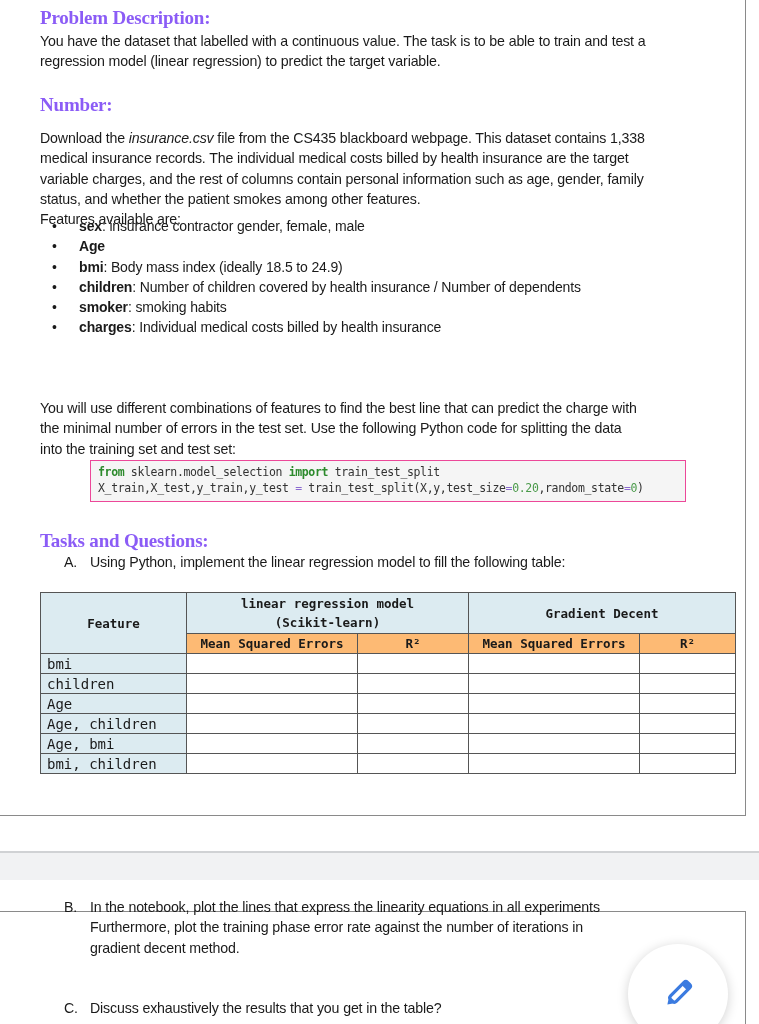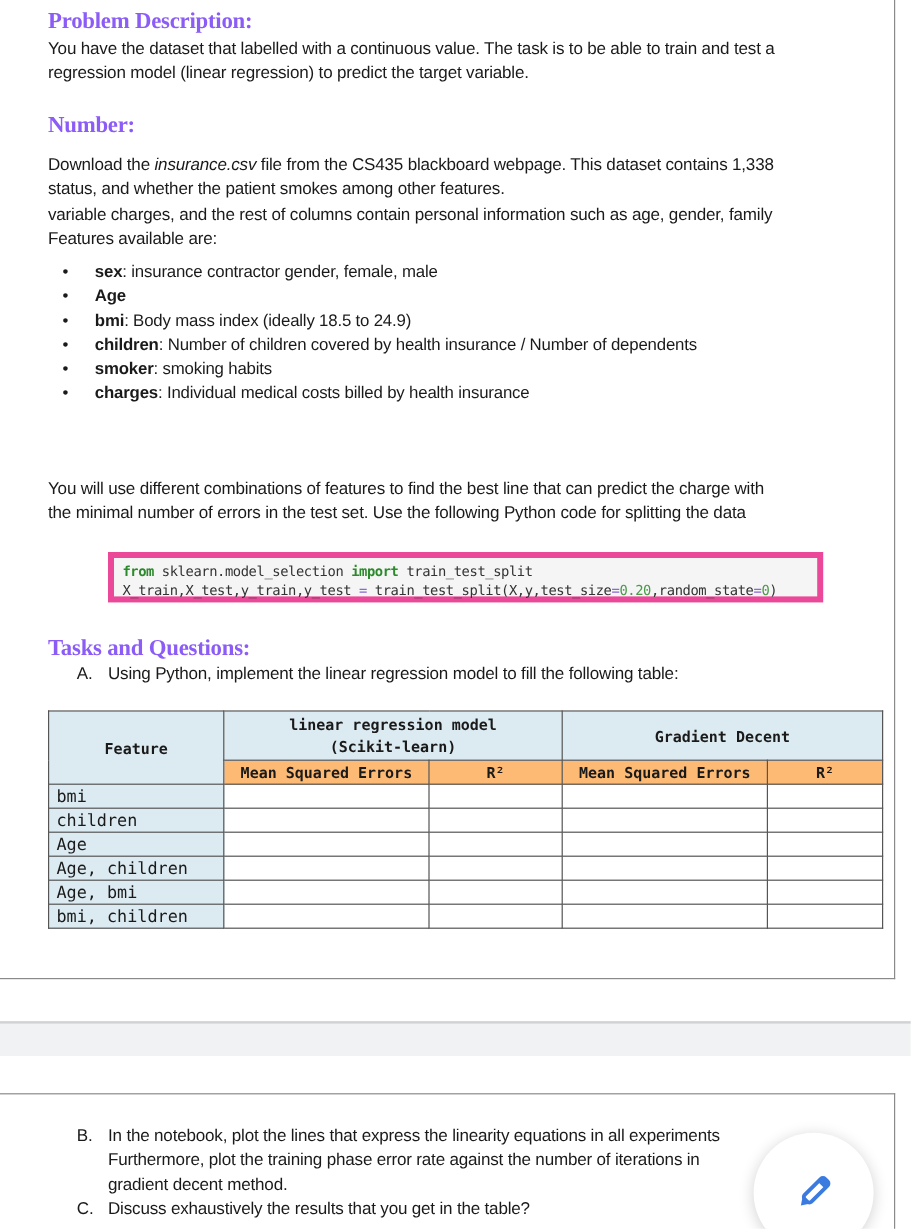--- a/index.html
+++ b/index.html
@@ -38,21 +38,21 @@
   .bullets li {
     position: relative; padding-left: 27px;
     font-size: 14px; line-height: 20.3px; letter-spacing: -0.15px;
   }
   .bullets li::before {
     content: "\2022"; position: absolute; left: 0; top: 0; font-size: 14px;
   }
   .bullets b { font-weight: bold; }
   .code {
     position: absolute; left: 90px; top: 460px; width: 596px; height: 42px;
-    background: #f5f5f5; border: 5px solid #ec4899;
+    background: #f5f5f5; border: 1px solid #ec4899;
     font-family: "DejaVu Sans Mono", monospace; font-size: 11.5px; line-height: 16px;
     padding: 3px 0 0 7px; box-sizing: border-box; color: #333;
     letter-spacing: -0.35px;
   }
   .code .kw { color: #2c8a2c; font-weight: bold; }
   .code .num { color: #4a9a4a; }
   .code .op { color: #8b6ad0; }
   .task-line {
     position: absolute; left: 64px; font-size: 14.2px; line-height: 20.3px; letter-spacing: -0.15px;
   }
@@ -86,37 +86,39 @@
 
 <div class="heading" style="top:7px;">Problem Description:</div>
 <div class="para" style="top:31px;">
   <div>You have the dataset that labelled with a continuous value. The task is to be able to train and test a</div>
   <div>regression model (linear regression) to predict the target variable.</div>
 </div>
 
 <div class="heading" style="top:94px;">Number:</div>
 <div class="para" style="top:128px;">
   <div><span>Download the </span><i>insurance.csv</i><span> file from the CS435 blackboard webpage. This dataset contains 1,338</span></div>
+  <div>medical insurance records. The individual medical costs billed by health insurance are the target</div>
+  <div>variable charges, and the rest of columns contain personal information such as age, gender, family</div>
   <div>status, and whether the patient smokes among other features.</div>
-  <div>variable charges, and the rest of columns contain personal information such as age, gender, family</div>
   <div>Features available are:</div>
 </div>
 
 <ul class="bullets">
   <li><b>sex</b><span>: insurance contractor gender, female, male</span></li>
   <li><b>Age</b><span></span></li>
   <li><b>bmi</b><span>: Body mass index (ideally 18.5 to 24.9)</span></li>
   <li><b>children</b><span>: Number of children covered by health insurance / Number of dependents</span></li>
   <li><b>smoker</b><span>: smoking habits</span></li>
   <li><b>charges</b><span>: Individual medical costs billed by health insurance</span></li>
 </ul>
 
 <div class="para" style="top:398px;">
   <div>You will use different combinations of features to find the best line that can predict the charge with</div>
   <div>the minimal number of errors in the test set.  Use the following Python code for splitting the data</div>
+  <div>into the training set and test set:</div>
 </div>
 
 <div class="code">
   <div><span class="kw">from</span><span> sklearn.model_selection </span><span class="kw">import</span><span> train_test_split</span></div>
   <div style="white-space:pre;"><span>X_train,X_test,y_train,y_test </span><span class="op">=</span><span> train_test_split(X,y,test_size</span><span class="op">=</span><span class="num">0.20</span><span>,random_state</span><span class="op">=</span><span class="num">0</span><span>)</span></div>
 </div>
 
 <div class="heading" style="top:530px;">Tasks and Questions:</div>
 <div class="task-line" style="top:552px;"><span class="lbl">A.</span><span>Using Python, implement the linear regression model to fill the following table:</span></div>
 
@@ -174,21 +176,21 @@
   <tr>
         <td class="feat-cell">bmi, children</td>
         <td></td>
         <td></td>
         <td></td>
         <td></td>
       </tr>
 </tbody>
   </table>
 
-<div class="task-line" style="top:937px; width:600px; overflow:hidden;">
+<div class="task-line" style="top:897px; width:600px; overflow:hidden;">
   <div style="white-space:nowrap;"><span class="lbl">B.</span><span>In the notebook, plot the lines that express the linearity equations in all experiments</span></div>
   <div style="padding-left:26px; white-space:nowrap;">Furthermore, plot the training phase error rate against the number of iterations in</div>
   <div style="padding-left:26px;">gradient decent method.</div>
 </div>
 <div class="task-line" style="top:998px;"><span class="lbl">C.</span><span>Discuss exhaustively the results that you get in the table?</span></div>
 
 <div class="pencil-fab">
   <svg width="36" height="36" viewBox="0 0 36 36">
     <g transform="rotate(45 18 18)">
       <rect x="14" y="3" width="8" height="24" rx="2.5" fill="none" stroke="#3b7be0" stroke-width="3.2"></rect>

